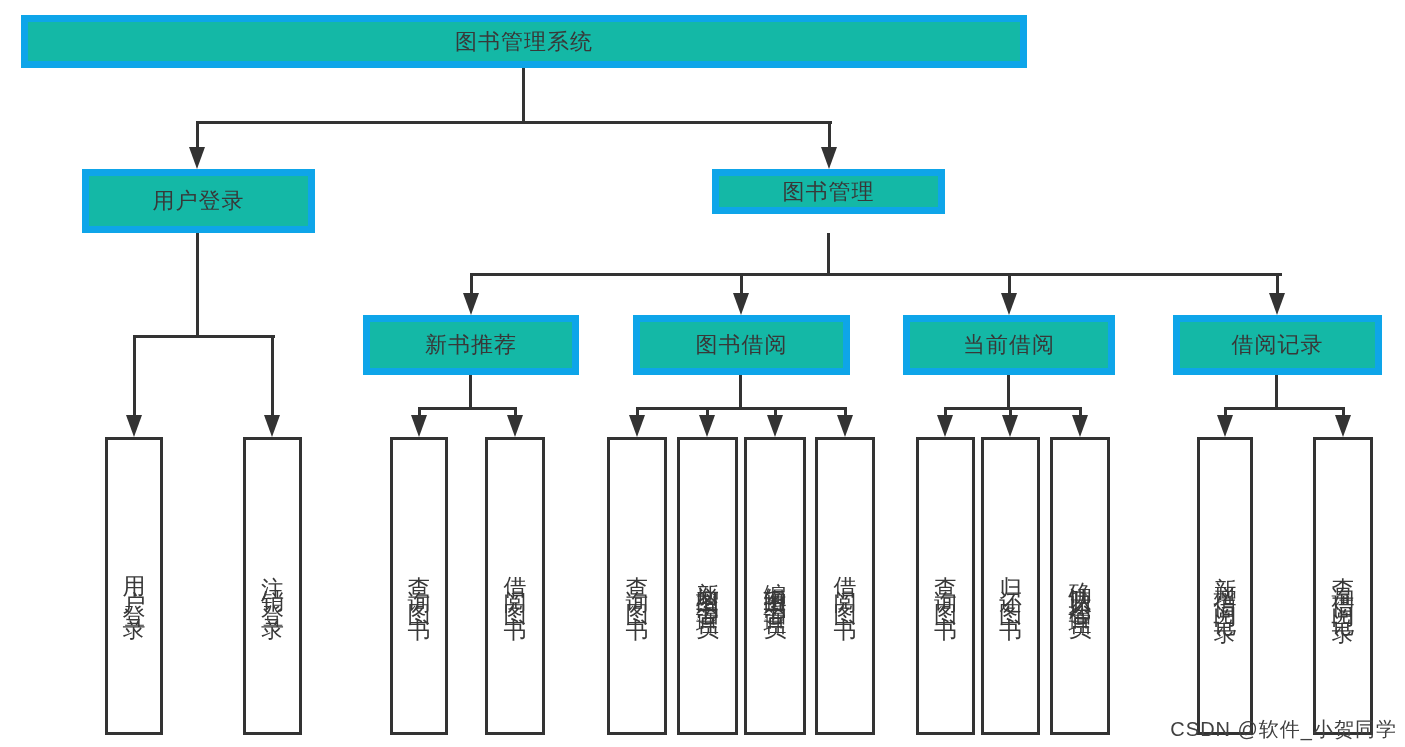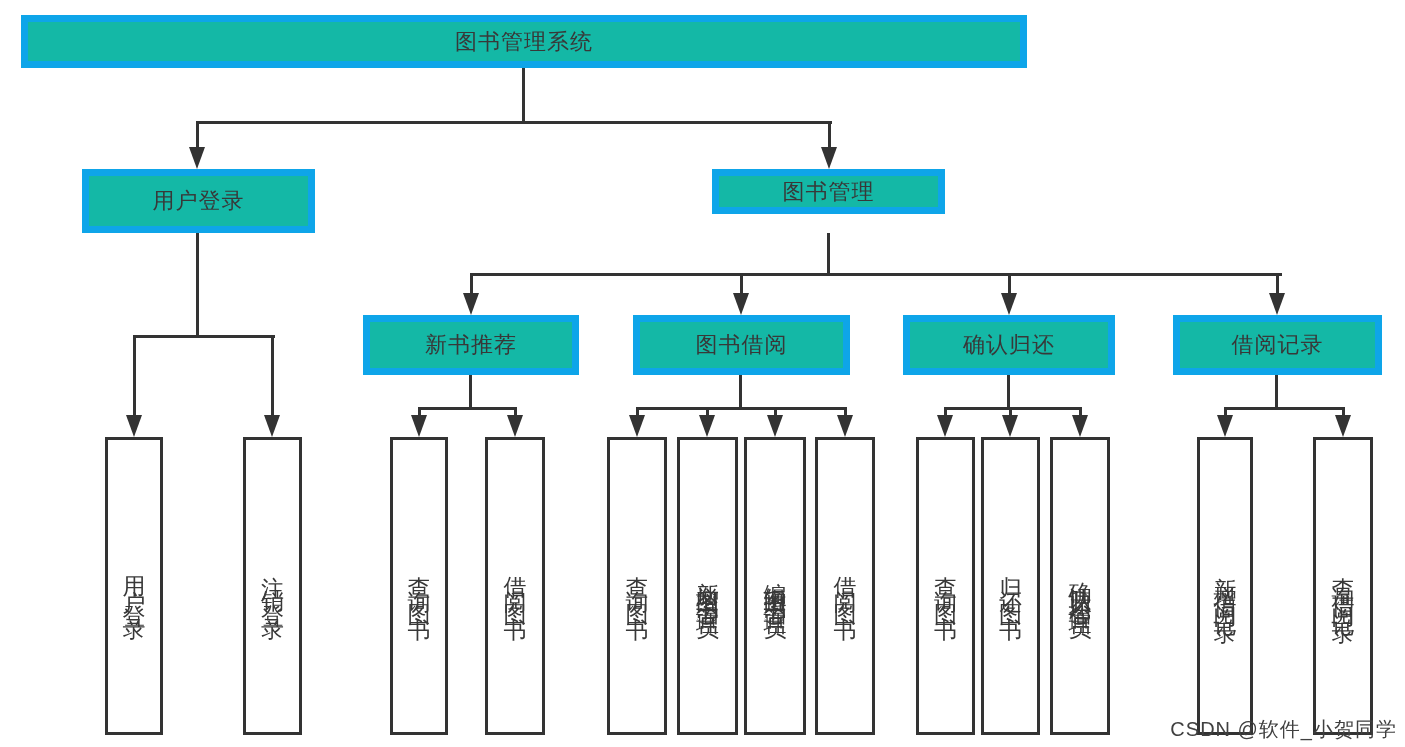--- a/index.html
+++ b/index.html
@@ -77,21 +77,21 @@
   <div class="v-line" style="left:1276px;top:273px;height:22px;"></div>
   <div class="arrow" style="left:1269px;top:293px;"></div>
 
   <div class="node" style="left:363px;top:315px;width:216px;height:60px;">
     <span class="hlabel">新书推荐</span>
   </div>
   <div class="node" style="left:633px;top:315px;width:217px;height:60px;">
     <span class="hlabel">图书借阅</span>
   </div>
   <div class="node" style="left:903px;top:315px;width:212px;height:60px;">
-    <span class="hlabel">确认归还</span>
+    <span class="hlabel">当前借阅</span>
   </div>
   <div class="node" style="left:1173px;top:315px;width:209px;height:60px;">
     <span class="hlabel">借阅记录</span>
   </div>
 
   <div class="v-line" style="left:469px;top:375px;height:35px;"></div>
   <div class="h-line" style="left:418px;top:407px;width:99px;"></div>
   <div class="v-line" style="left:418px;top:407px;height:12px;"></div>
   <div class="arrow" style="left:411px;top:415px;"></div>
   <div class="v-line" style="left:514px;top:407px;height:12px;"></div>

